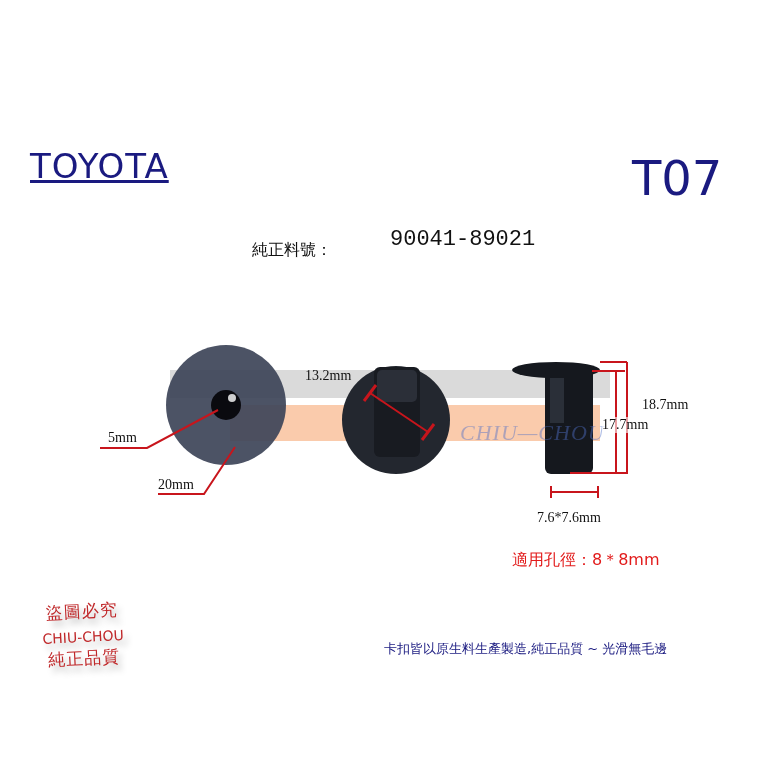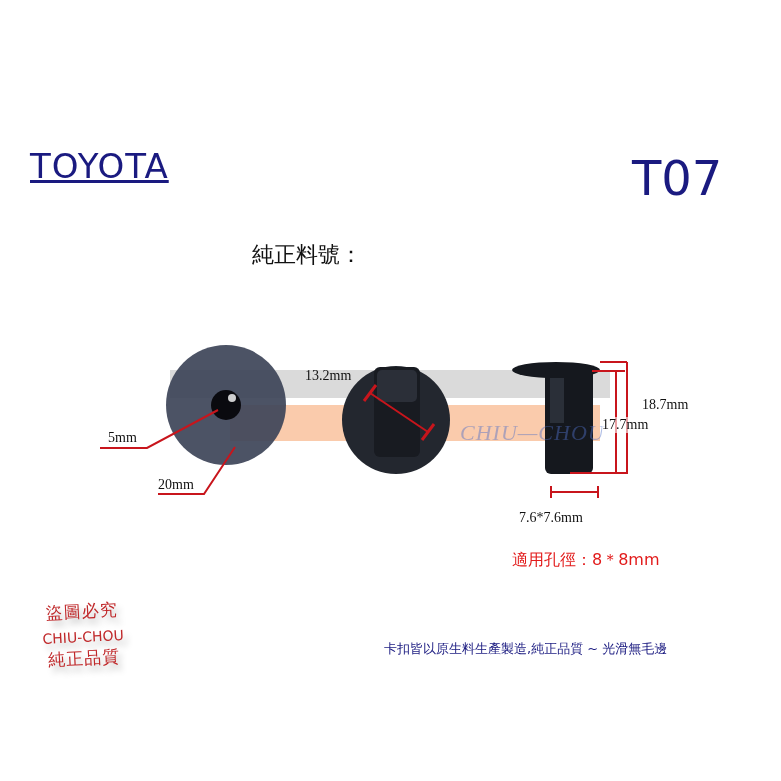--- a/index.html
+++ b/index.html
@@ -1,40 +1,41 @@
 <!DOCTYPE html>
 <html><head>
 <meta charset="utf-8">
 <style>
   html, body { margin: 0; padding: 0; }
   body { width: 781px; height: 781px; background: #ffffff; position: relative; overflow: hidden; font-family: "DejaVu Sans", sans-serif; }
   .abs { position: absolute; }
   .brand { left: 30px; top: 146px; font-size: 34px; color: #1a1a80; letter-spacing: 1px; font-family: "DejaVu Sans", sans-serif; text-decoration: underline; }
   .code { left: 632px; top: 150px; font-size: 48px; color: #1a1a80; font-family: "DejaVu Sans", sans-serif; }
-  .pn-label { left: 252px; top: 240px; font-size: 22px; color: #111; font-family: "DejaVu Serif", serif; }
+  .pn-label { left: 252px; top: 240px; font-size: 16px; color: #111; font-family: "DejaVu Serif", serif; }
   .pn-list { left: 390px; top: 226px; font-size: 22px; color: #111; font-family: "Liberation Mono", monospace; line-height: 28px; }
   .dim { font-family: "Liberation Serif", serif; color: #111; font-size: 14px; text-align: center; }
   .hole-spec { left: 512px; top: 550px; font-size: 16px; color: #e21b1b; font-family: "DejaVu Sans", sans-serif; }
   .notes { left: 384px; top: 641px; font-size: 13px; color: #1a1a80; line-height: 16px; font-family: "DejaVu Sans", sans-serif; }
   .stamp { left: 18px; top: 600px; width: 130px; color: #c0282a; font-family: "DejaVu Sans", sans-serif; text-align: center; transform: rotate(-3deg); text-shadow: 4px 6px 6px rgba(0,0,0,0.25); }
   .stamp .s1 { font-size: 17px; letter-spacing: 1px; }
   .stamp .s2 { font-size: 14px; margin-top: 6px; }
   .stamp .s3 { font-size: 17px; margin-top: 2px; letter-spacing: 1px; }
   .watermark { left: 460px; top: 420px; font-size: 22px; font-style: italic; font-weight: normal; color: rgba(80,110,200,0.45); font-family: "Liberation Serif", serif; letter-spacing: 1px; }
   .band-grey { left: 170px; top: 370px; width: 440px; height: 28px; background: rgba(150,150,150,0.35); }
   .band-orange { left: 230px; top: 405px; width: 370px; height: 36px; background: rgba(244,140,70,0.45); }
 </style>
 </head>
 <body>
 
 <div class="abs brand">TOYOTA</div>
 <div class="abs code">T07</div>
 
 <div class="abs pn-label">純正料號：</div>
 <div class="abs pn-list">
+  <div>90041-89021</div>
 </div>
 
 <div class="abs band-grey"></div>
 <div class="abs band-orange"></div>
 
 <svg class="abs" style="left:0;top:0" width="781" height="781">
 
   <g>
     <circle cx="226" cy="405" r="60" fill="#3d4458" opacity="0.92"></circle>
     <circle cx="226" cy="405" r="15" fill="#0a0a0f"></circle>
@@ -73,21 +74,21 @@
   <line x1="598" y1="486" x2="598" y2="498" stroke="#c8151c" stroke-width="2"></line>
 </svg>
 
 <div class="abs watermark">CHIU—CHOU</div>
 
 <div class="abs dim" style="left:108px;top:430px">5mm</div>
 <div class="abs dim" style="left:158px;top:477px">20mm</div>
 <div class="abs dim" style="left:305px;top:368px">13.2mm</div>
 <div class="abs dim" style="left:642px;top:397px">18.7mm</div>
 <div class="abs dim" style="left:602px;top:417px;background:rgba(255,255,255,0.6)">17.7mm</div>
-<div class="abs dim" style="left:519px;top:510px">7.6*7.6mm</div>
+<div class="abs dim" style="left:537px;top:510px">7.6*7.6mm</div>
 
 <div class="abs hole-spec">適用孔徑：8＊8mm</div>
 
 <div class="abs stamp">
   <div class="s1">盜圖必究</div>
   <div class="s2">CHIU-CHOU</div>
   <div class="s3">純正品質</div>
 </div>
 
 <div class="abs notes">

